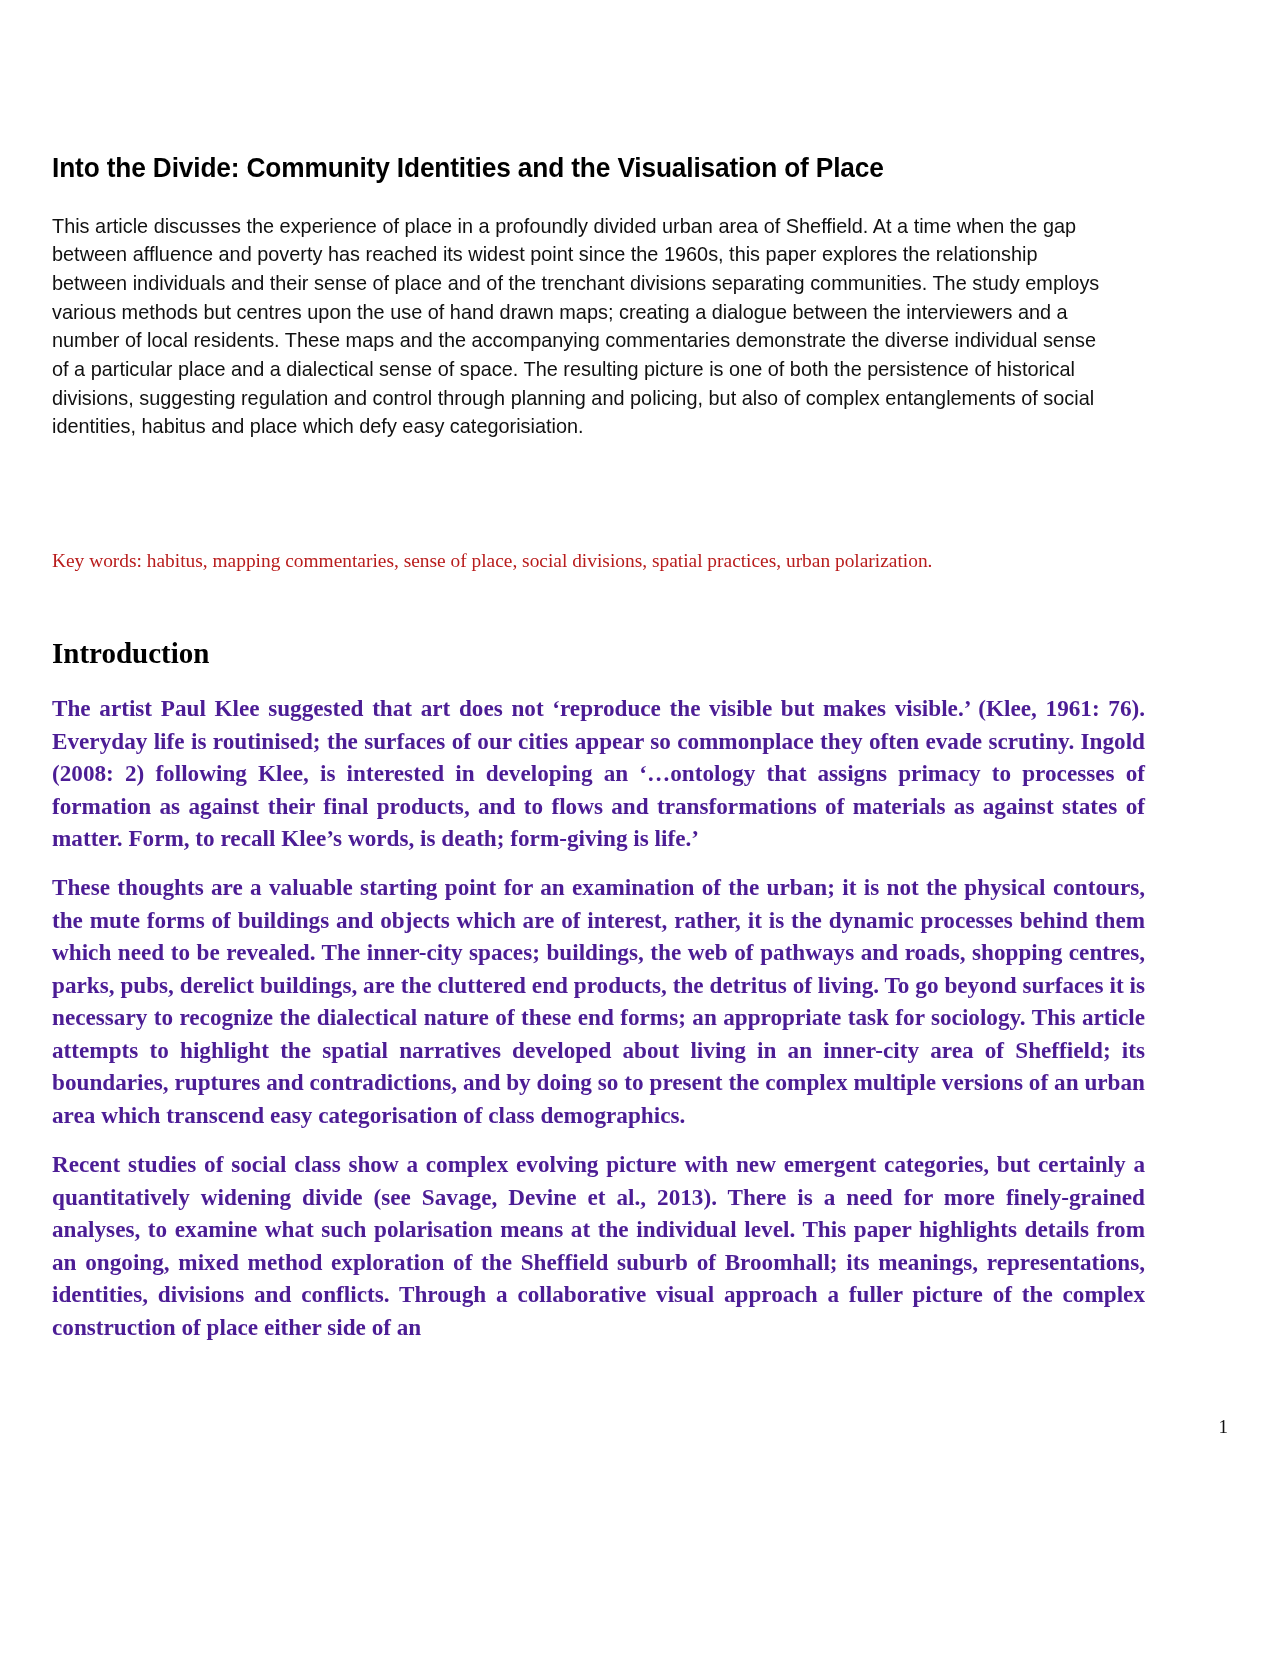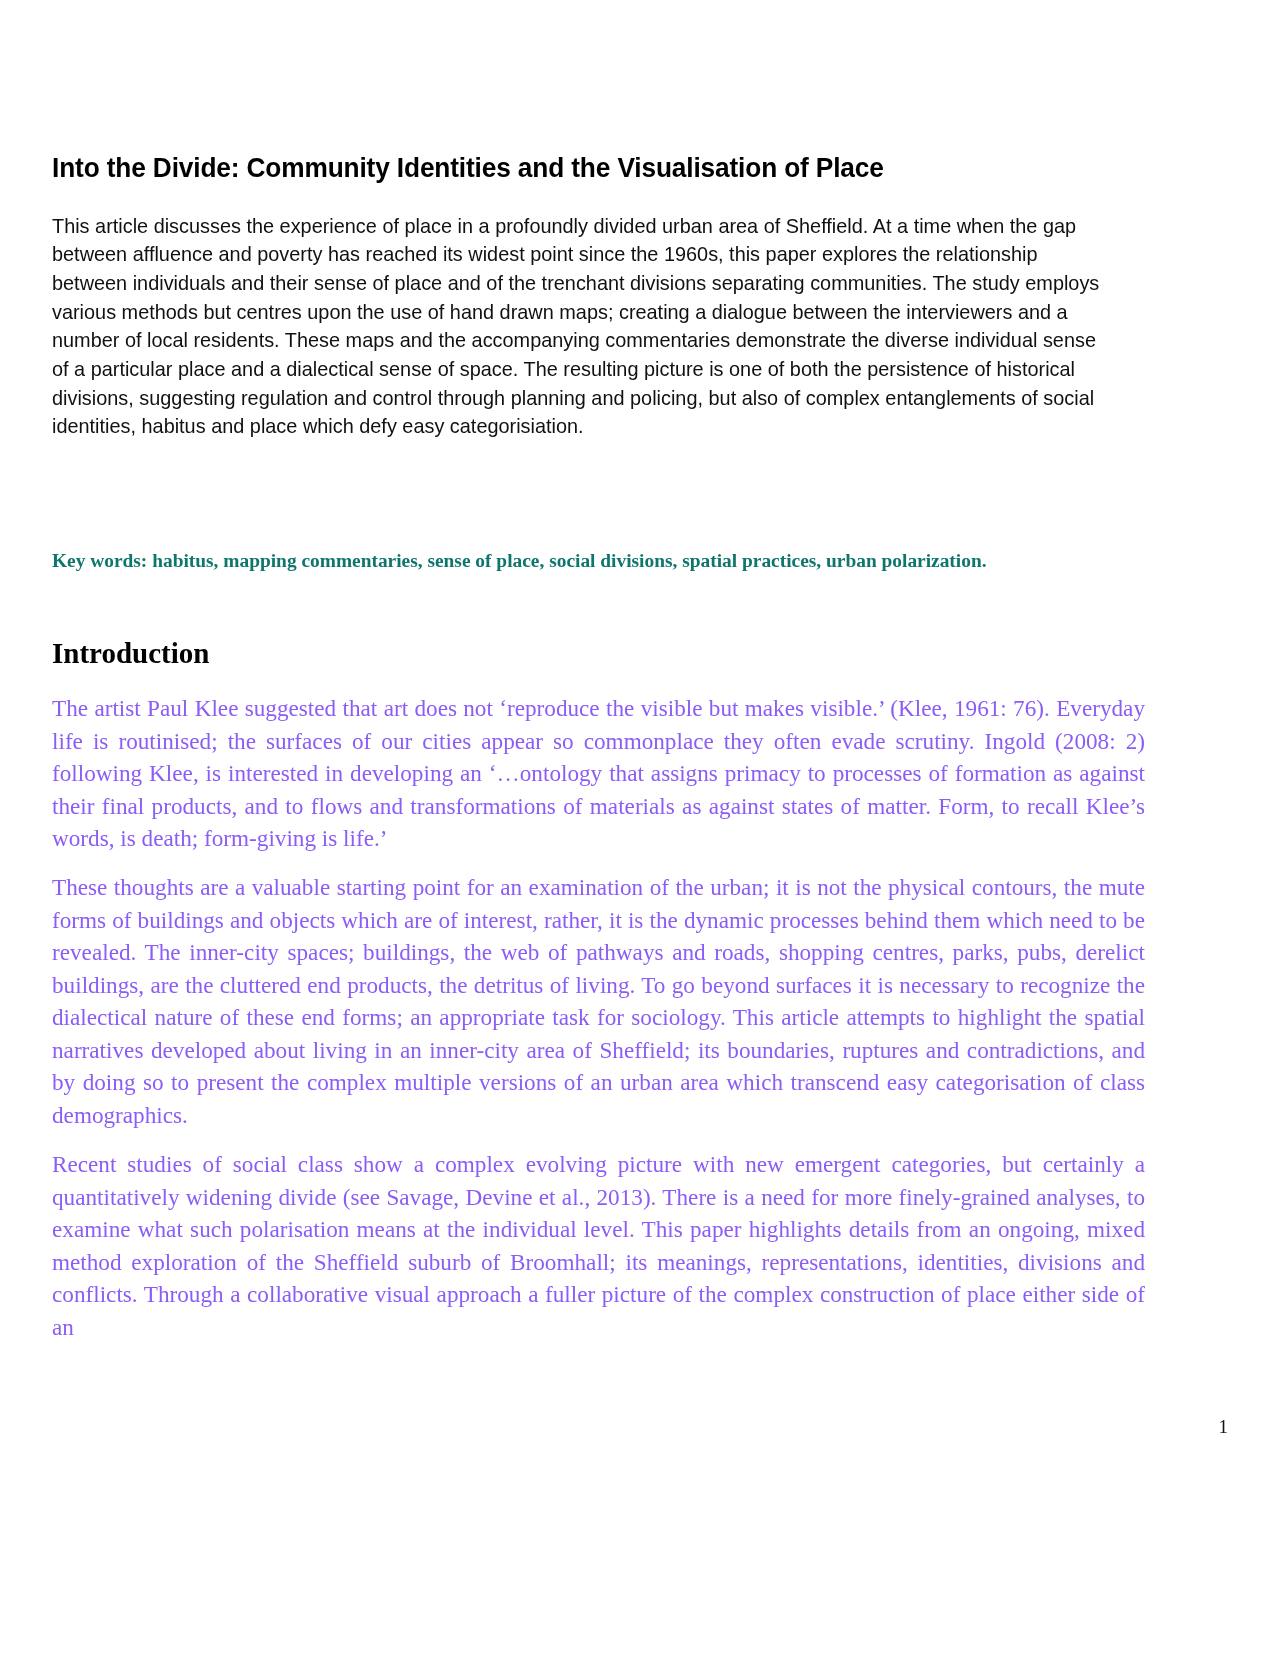--- a/index.html
+++ b/index.html
@@ -58,24 +58,24 @@
     padding-top: 28px;
     width: 1092px;
     text-align: left;
     transform: scaleX(0.975);
     transform-origin: left top;
   }
 
   
   .keywords {
     font-family: "Liberation Serif", "DejaVu Serif", serif;
-    font-weight: bold;
+    font-weight: normal;
     font-size: 19.4px;
     line-height: 1.30;
-    color: #0f766e;
+    color: #b91c1c;
     margin: 0;
     padding-top: 107px;
     width: 1035px;
   }
 
   
   .section-heading {
     font-family: "Liberation Serif", "DejaVu Serif", serif;
     font-weight: bold;
     font-size: 29px;
@@ -83,25 +83,26 @@
     color: #000000;
     margin: 0;
     padding-top: 63px;
   }
 
   
   .body-par {
     font-family: "Liberation Serif", "DejaVu Serif", serif;
     font-size: 23.2px;
     line-height: 1.40;
-    color: #8b5cf6;
+    color: #4c1d95;
     margin: 0;
     width: 1093px;
     text-align: justify;
     text-justify: inter-word;
+    font-weight: bold;
   }
   .body-par.first { padding-top: 21px; }
   .body-par.spaced { padding-top: 17px; }
 
   
   .page-number {
     position: absolute;
     right: 52px;
     top: 1416px;
     font-family: "Liberation Serif", "DejaVu Serif", serif;

